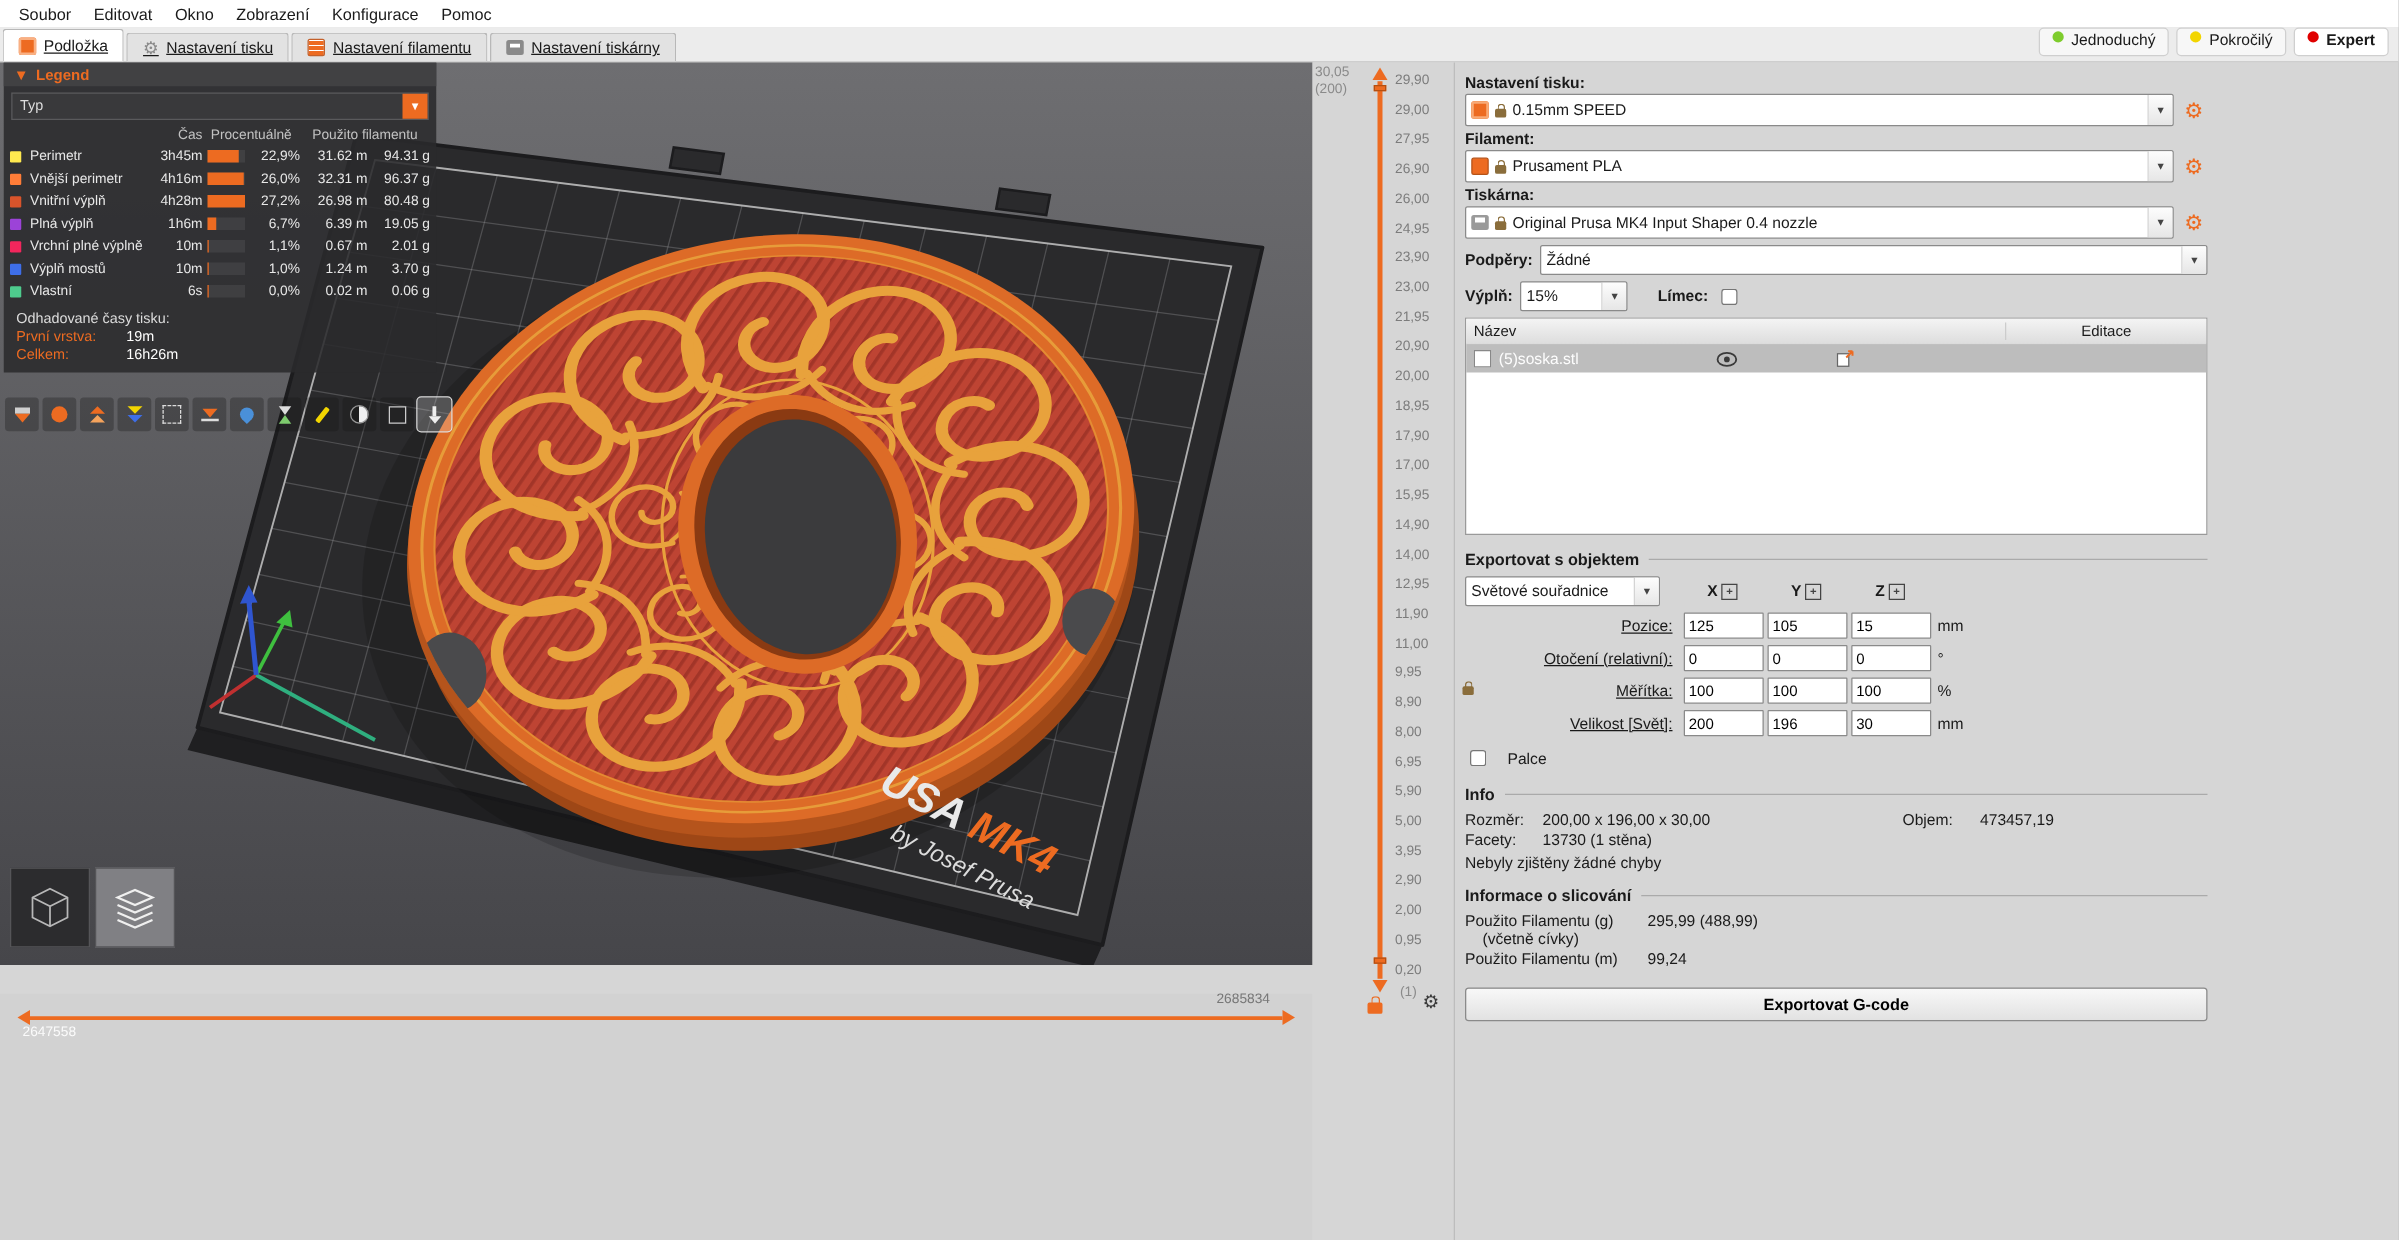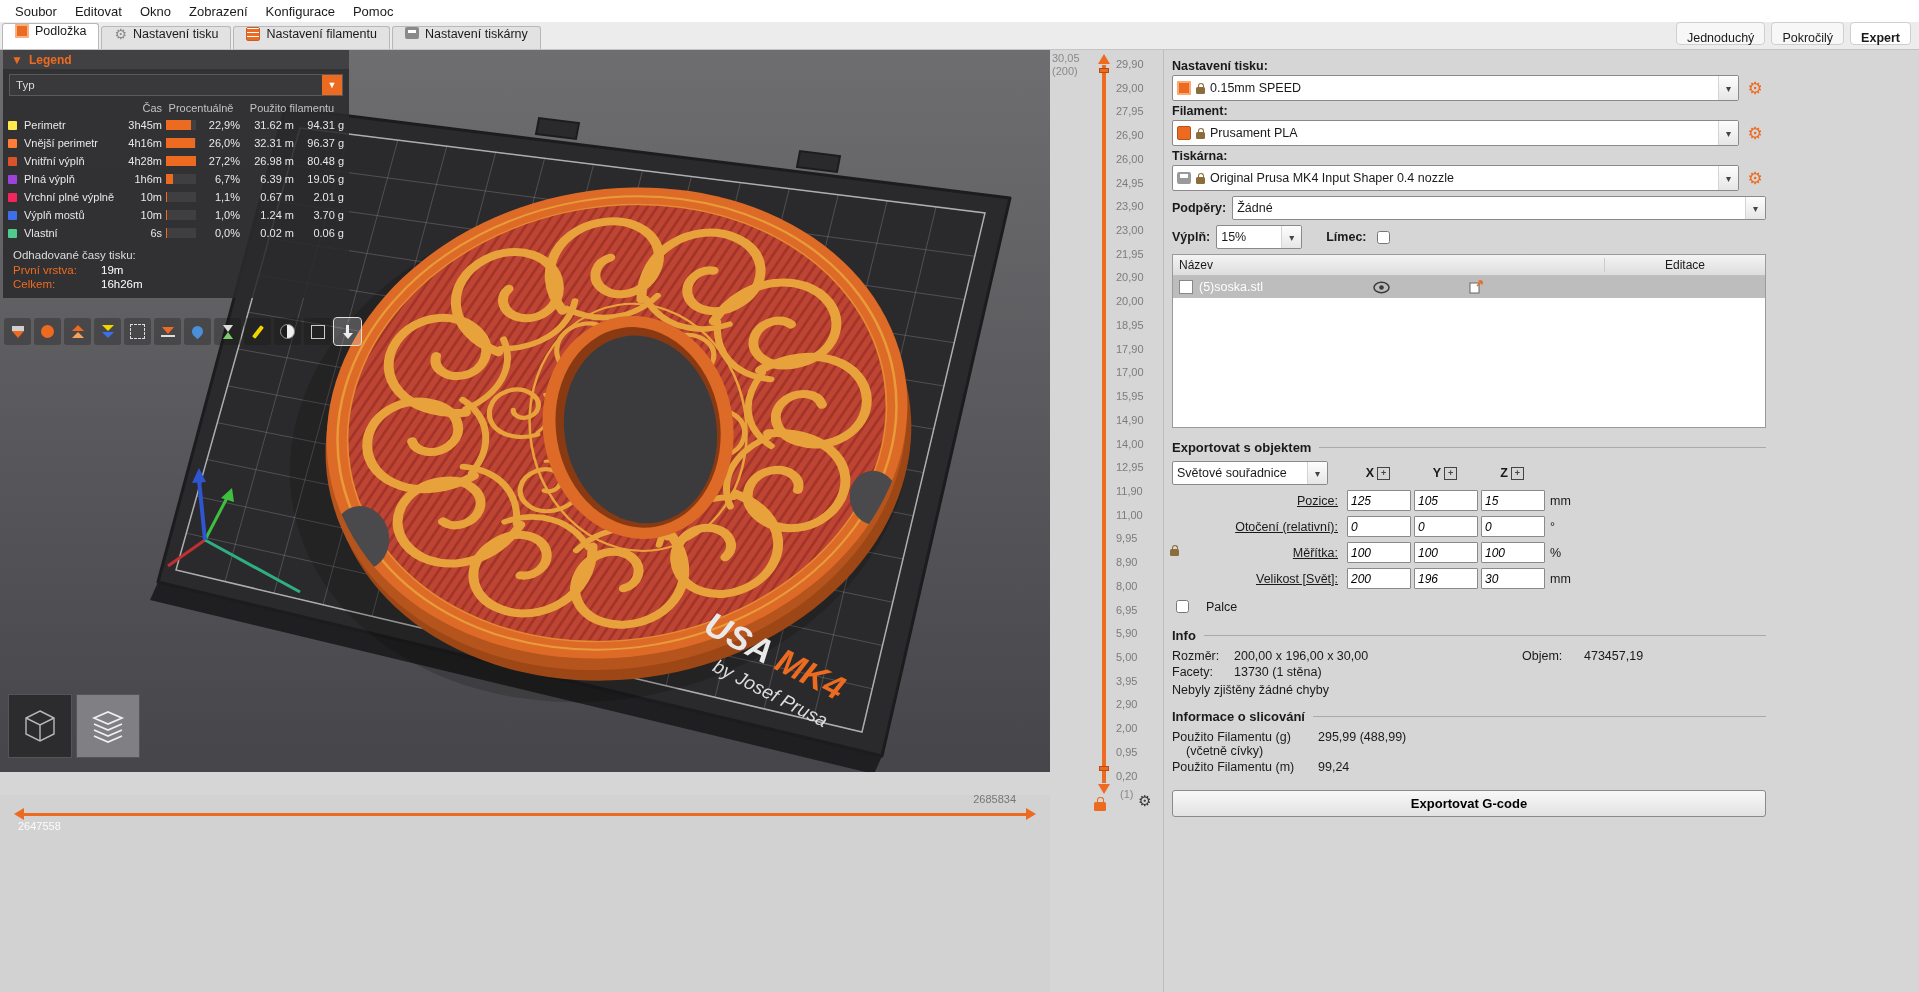--- a/index.html
+++ b/index.html
@@ -5,29 +5,29 @@
   html,body{margin:0;padding:0;background:#b0b0b0;}
   .app{position:relative;width:1919px;height:992px;background:#d6d6d6;font-family:"Liberation Sans",sans-serif;font-size:12.5px;color:#1a1a1a;overflow:hidden;}
 
   
   .menubar{position:absolute;left:0;top:0;width:100%;height:22px;background:#ffffff;display:flex;align-items:center;padding-left:6px;box-sizing:border-box;font-size:13px;}
   .menu-item{padding:2px 9px;cursor:default;}
 
   
   .tabbar{position:absolute;left:0;top:22px;width:100%;height:28px;background:#ececec;border-bottom:1px solid #c4c4c4;display:flex;align-items:flex-end;justify-content:space-between;box-sizing:border-box;}
   .tabs{display:flex;align-items:flex-end;padding-left:2px;height:100%;}
-  .tab{display:flex;gap:6px;padding:0 12px;height:22px;border:1px solid #b8b8b8;border-bottom:none;border-radius:3px 3px 0 0;background:#e2e2e2;margin-right:2px;white-space:nowrap;}
+  .tab{display:flex;align-items:center;gap:6px;padding:0 12px;height:22px;border:1px solid #b8b8b8;border-bottom:none;border-radius:3px 3px 0 0;background:#e2e2e2;margin-right:2px;white-space:nowrap;text-decoration:underline;}
   .tab.active{background:#ffffff;height:25px;}
   .ti-plater{width:14px;height:14px;background:#ED6B21;border-radius:2px;box-shadow:inset 0 0 0 2px #f9b083;}
   .ti-gear{color:#8a8a8a;font-size:14px;line-height:14px;}
   .ti-fil{width:14px;height:14px;border-radius:2px;background:repeating-linear-gradient(0deg,#ED6B21 0 3px,#ffffff 3px 4px);border:1px solid #c4602a;box-sizing:border-box;}
   .ti-printer{width:14px;height:12px;background:#8a8a8a;border-radius:2px;position:relative;}
   .ti-printer::after{content:"";position:absolute;left:3px;top:3px;width:8px;height:3px;background:#ffffff;}
   .modes{display:flex;align-items:center;gap:6px;padding:0 8px 4px 0;}
-  .mode-btn{display:flex;gap:6px;background:#f7f7f7;border:1px solid #cfcfcf;border-radius:4px;padding:2px 10px;height:17px;white-space:nowrap;flex-direction:column;}
+  .mode-btn{display:flex;gap:6px;background:#f7f7f7;border:1px solid #cfcfcf;border-radius:4px;padding:2px 10px;height:17px;white-space:nowrap;}
   .mode-btn.active{background:#ffffff;font-weight:bold;}
   .dot{width:9px;height:9px;border-radius:50%;}
   .dot-simple{background:#7ECC2D}.dot-adv{background:#F2D500}.dot-exp{background:#E00000}
 
   
   .viewport{position:absolute;left:0;top:50px;width:1050px;height:722px;background:linear-gradient(#6e6e71,#48484b);overflow:hidden;}
   .scene{position:absolute;left:0;top:0;}
 
   
   .legend{position:absolute;left:3px;top:0;width:346px;background:rgba(42,42,44,0.88);color:#e8e8e8;font-size:11px;}
@@ -136,21 +136,21 @@
   .obj-row{height:22px;background:#bdbdbd;color:#fdfdfd;display:flex;align-items:center;position:relative;padding-left:6px;}
   .obj-ic{width:12px;height:12px;border:1px solid #888888;background:#ffffff;margin-right:6px;flex:none;}
   .obj-eye{position:absolute;left:200px;top:5px;}
   .obj-edit{position:absolute;left:296px;top:4px;}
 
   
   .grouptitle{display:flex;align-items:center;gap:8px;font-weight:bold;margin:12px 0 6px 0;font-size:13px;}
   .grouptitle::after{content:"";flex:1;border-top:1px solid #aaaaaa;}
   .man-grid{display:grid;grid-template-columns:170px 62px 62px 62px 40px;gap:5px 5px;align-items:center;position:relative;}
   .man-grid .rowlbl{text-align:right;padding-right:4px;white-space:nowrap;text-decoration:underline;}
-  .man-grid input{width:56px;height:19px;border:1px solid #8a8a8a;border-radius:1px;font-size:12px;padding:0 3px;font-family:"Liberation Sans",sans-serif;font-style:italic;}
+  .man-grid input{width:56px;height:19px;border:1px solid #8a8a8a;border-radius:1px;font-size:12px;padding:0 3px;font-family:"Liberation Sans",sans-serif;}
   .axis-h{font-weight:bold;text-align:center;display:flex;align-items:center;justify-content:center;gap:3px;}
   .axis-ic{display:inline-block;width:11px;height:11px;border:1px solid #444444;font-size:9px;line-height:10px;text-align:center;color:#444444;}
   .coord-combo{width:150px;height:22px;}
   .unit{padding-left:2px;}
   .man-lock{position:absolute;left:-2px;top:84px;}
   .cb-row{display:flex;align-items:center;gap:14px;margin-top:8px;}
 
   .info-grid1{display:grid;grid-template-columns:62px 288px 62px 1fr;margin:2px 0;}
   .info-grid2{display:grid;grid-template-columns:62px 1fr;margin:2px 0;}
   .slice-grid{display:grid;grid-template-columns:146px 1fr;margin:2px 0;}

